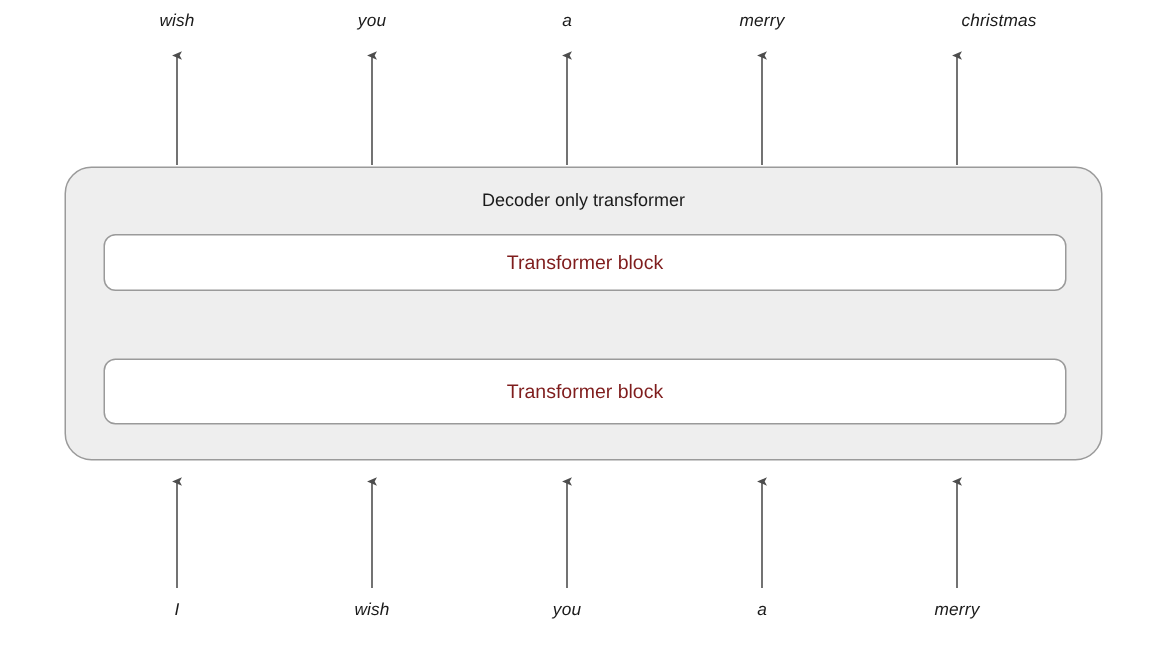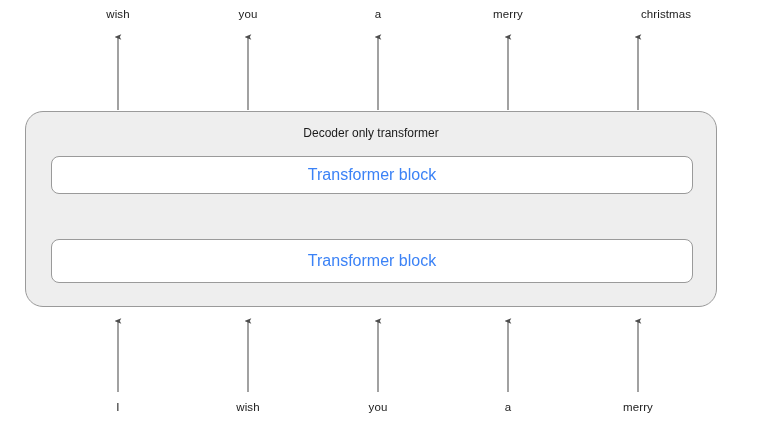--- a/index.html
+++ b/index.html
@@ -22,38 +22,39 @@
   
   .token {
     position: absolute;
     transform: translateX(-50%);
     font-size: 11.5px;
     color: #1a1a1a;
     white-space: nowrap;
     text-align: left;
     line-height: 14px;
     letter-spacing: 0.1px;
+    font-style: italic;
   }
   .token-out { top: 7px; }
   .token-in  { top: 400px; }
 
   
   #arrows {
     position: absolute;
     left: 0;
     top: 0;
     width: 768px;
     height: 432px;
     pointer-events: none;
   }
 
   
   .outer-box {
     position: absolute;
-    left: 25px;
+    left: 43px;
     top: 111px;
     width: 692px;
     height: 196px;
     box-sizing: border-box;
     background: #eeeeee;
     border: 1.2px solid #9a9a9a;
     border-radius: 18px;
   }
   .outer-title {
     position: absolute;
@@ -74,22 +75,22 @@
     background: #ffffff;
     border: 1.2px solid #9a9a9a;
     border-radius: 8px;
     display: flex;
     align-items: center;
     justify-content: center;
   }
   .inner-box-top    { top: 44px;  height: 38px; }
   .inner-box-bottom { top: 127px; height: 44px; }
   .inner-label {
-    font-size: 16px;
-    color: #3b82f6;
+    font-size: 13px;
+    color: #7f1d1d;
     line-height: 16px;
   }
 </style>
 </head>
 <body>
 
 <div id="stage">
 
   <div class="token token-out" style="left:118px">wish</div>
   <div class="token token-out" style="left:248px">you</div>

